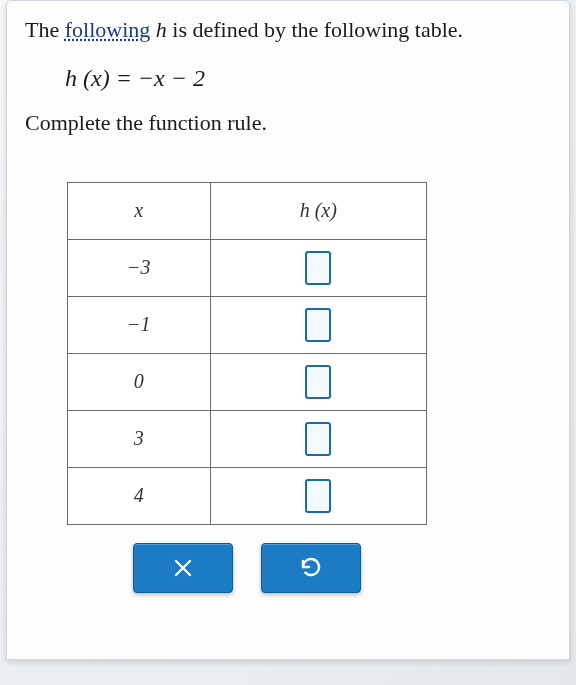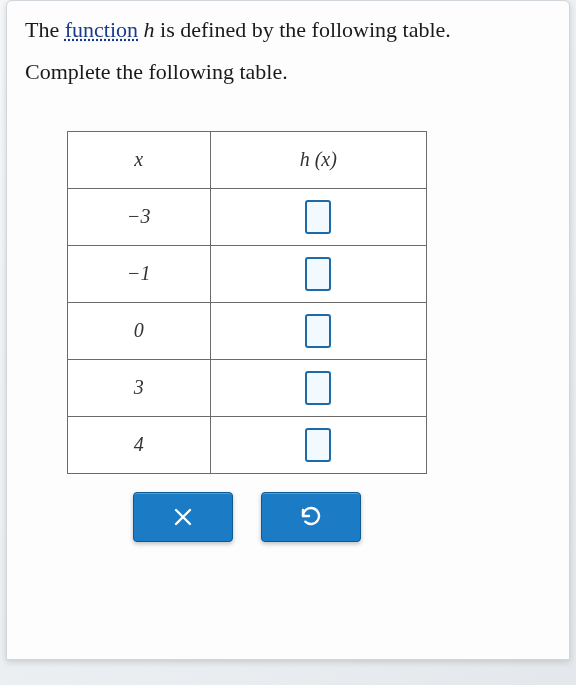--- a/index.html
+++ b/index.html
@@ -18,23 +18,24 @@
   .btnrow{display:flex;gap:28px;justify-content:center;margin-top:18px}
   .btn{width:98px;height:48px;background:#1b7bc4;border:1px solid #0e5a93;border-radius:4px;display:flex;align-items:center;justify-content:center;color:#fff;cursor:pointer;box-shadow:inset 0 1px 0 rgba(255,255,255,.25),0 2px 4px rgba(0,0,0,.25)}
   .btn svg{width:24px;height:24px;stroke:#fff;stroke-width:2.4;fill:none;stroke-linecap:round;stroke-linejoin:round}
 </style>
 </head>
 <body>
 
 <div class="page">
   <div class="card">
     <div class="intro">
-      <span>The </span><span class="fn">function</span><span> </span><span class="ital">h</span><span> is defined by the following table.</span>
+      <span>The </span><span class="fn">following</span><span> </span><span class="ital">h</span><span> is defined by the following table.</span>
     </div>
-    <div class="instr">Complete the following table.</div>
+    <div class="formula">h (x) = −x − 2</div>
+    <div class="instr">Complete the function rule.</div>
 
     <div class="tablewrap">
       <table class="ft">
         <tbody>
             <tr>
           <th>x</th>
           <th>h (x)</th>
         </tr>
         <tr>
           <td>−3</td>

